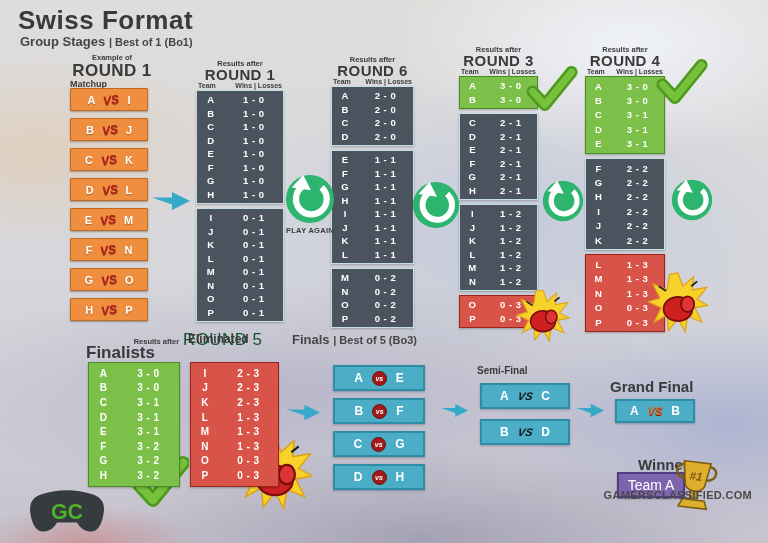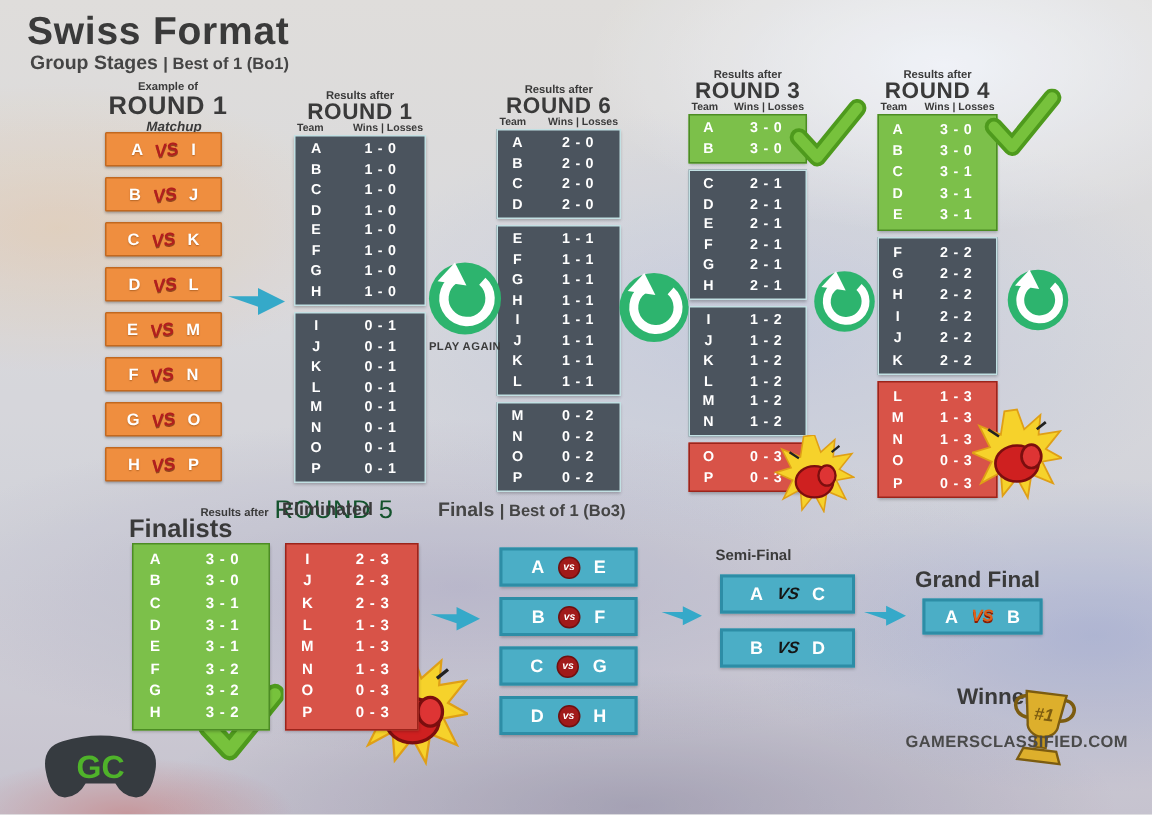--- a/index.html
+++ b/index.html
@@ -19,21 +19,21 @@
   }
   .bg::after{content:"";position:absolute;inset:0;background:rgba(255,255,255,.16);}
   .title{font-size:26px;font-weight:800;color:#3a3a3a;letter-spacing:.5px;}
   .subtitle{font-size:13px;font-weight:700;color:#454545;}
   .subtitle .sub-rest{font-size:11px;}
   .hdark{font-weight:800;color:#3a3a3a;text-align:left;}
   .r1head{text-align:center;}
   .rt-small{font-size:7.5px;font-weight:700;color:#3a3a3a;line-height:8px;}
   .r1big,.rt-big{font-size:15px;font-weight:800;color:#3a3a3a;line-height:14px;letter-spacing:.4px;}
   .r1big{font-size:17px;line-height:17px;}
-  .r1sub{font-size:9px;font-weight:700;color:#3a3a3a;text-align:center;line-height:11px;font-style:italic;}
+  .r1sub{font-size:9px;font-weight:700;color:#3a3a3a;text-align:left;line-height:11px;}
   .rtable{text-align:center;}
   .rt-cols{display:flex;justify-content:space-between;font-size:7px;font-weight:700;color:#3a3a3a;line-height:8px;padding:0 2px;}
   .rt-block{margin-bottom:4px;padding:2px 0;border:1px solid #c2e0e3;box-shadow:0 1px 2px rgba(0,0,0,.25);}
   .tone-dark{background:#4b545e;}
   .tone-green{background:#7cc04a;border-color:#4c8c24;}
   .tone-red{background:#d85348;border-color:#9c241b;}
   .rt-row{display:flex;height:13.5px;align-items:center;color:#fff;font-size:9.5px;font-weight:700;}
   #rtable-3 .rt-row{height:14.4px;}
   .rt-row .t{width:32%;text-align:center;}
   .rt-row .s{width:68%;text-align:center;letter-spacing:.5px;}
@@ -586,21 +586,21 @@
         </div>
         <div class="rt-row brow">
           <span class="t">P</span>
           <span class="s">0 - 3</span>
         </div>
       </div>
     </div>
 
   <div class="abs subtitle" style="left:292px;top:332px">
     <span class="sub-strong">Finals</span>
-    <span class="sub-rest">| Best of 1 (Bo3)</span>
+    <span class="sub-rest">| Best of 5 (Bo3)</span>
   </div>
   <div class="abs" id="qf-list" style="left:333px;top:365px">
       <div class="fbox qbox">
         <span>A</span>
         <span class="vs-circle">vs</span>
         <span>E</span>
       </div>
       <div class="fbox qbox">
         <span>B</span>
         <span class="vs-circle">vs</span>
@@ -633,20 +633,21 @@
     </div>
 
   <div class="abs hdark" style="left:610px;top:378px;width:90px;font-size:15px">Grand Final</div>
   <div class="abs fbox" style="left:615px;top:399px;width:80px;height:24px">
     <span>A</span>
     <span class="vs-fire">VS</span>
     <span>B</span>
   </div>
 
   <div class="abs hdark" style="left:638px;top:456px;width:74px;font-size:15px">Winner</div>
+  <div class="abs winner-box" style="left:617px;top:472px;width:68px;height:26px">Team A</div>
   <div class="abs" style="left:670px;top:459px;width:50px;height:52px;transform:rotate(7deg)">
     <svg width="100%" height="100%" viewBox="0 0 60 66">
       <path d="M13 4 h34 l-4 26 a13 11 0 0 1 -26 0 Z" fill="#ddaf2c" stroke="#7c5c10" stroke-width="2"></path>
       <path d="M13 8 c-11 1 -11 16 3 18" fill="none" stroke="#7c5c10" stroke-width="3"></path>
       <path d="M47 8 c11 1 11 16 -3 18" fill="none" stroke="#7c5c10" stroke-width="3"></path>
       <rect x="25" y="41" width="10" height="9" fill="#c2941d" stroke="#7c5c10" stroke-width="1.5"></rect>
       <path d="M16 52 h28 l4 10 h-36 Z" fill="#ddaf2c" stroke="#7c5c10" stroke-width="2"></path>
       <text x="30" y="27" text-anchor="middle" font-size="15" font-weight="bold" font-style="italic" fill="#7c5c10">#1</text>
     </svg></div>
 

